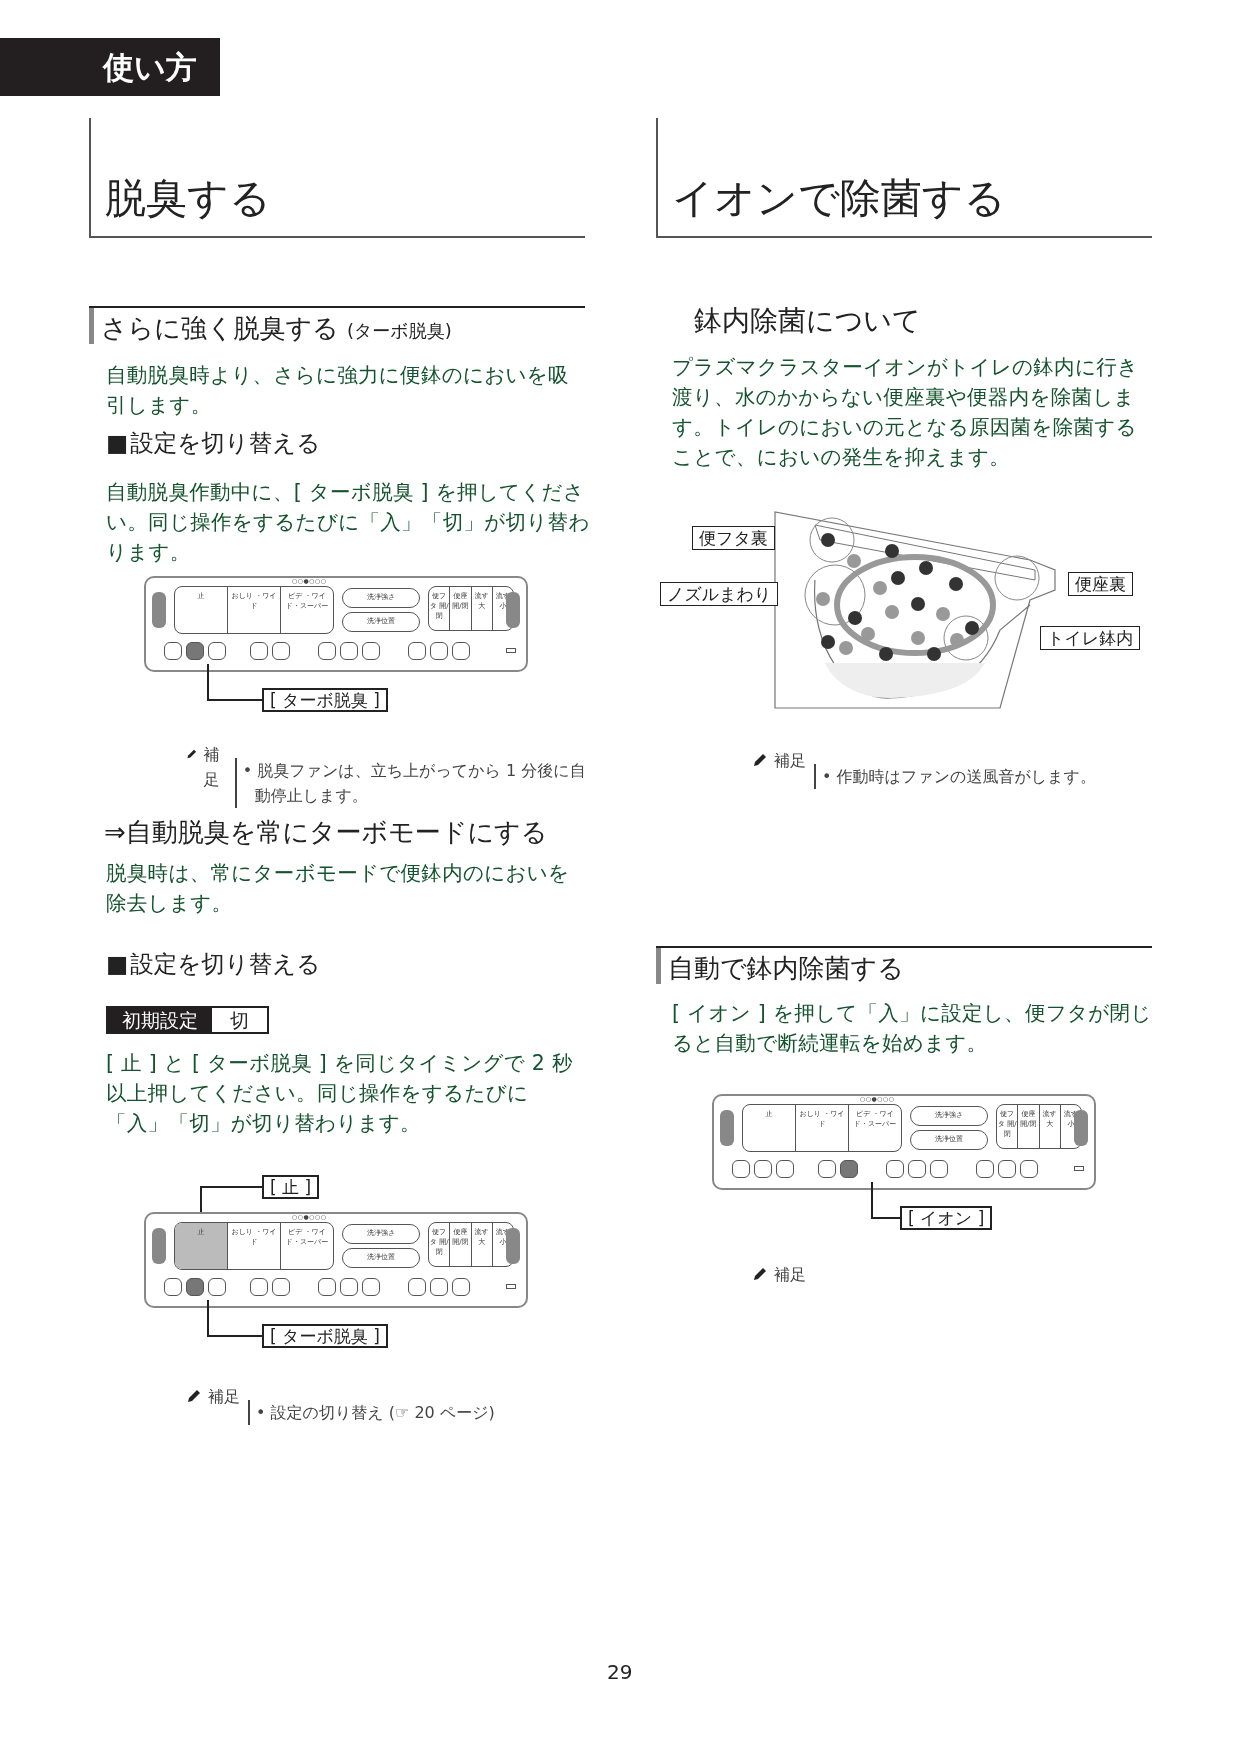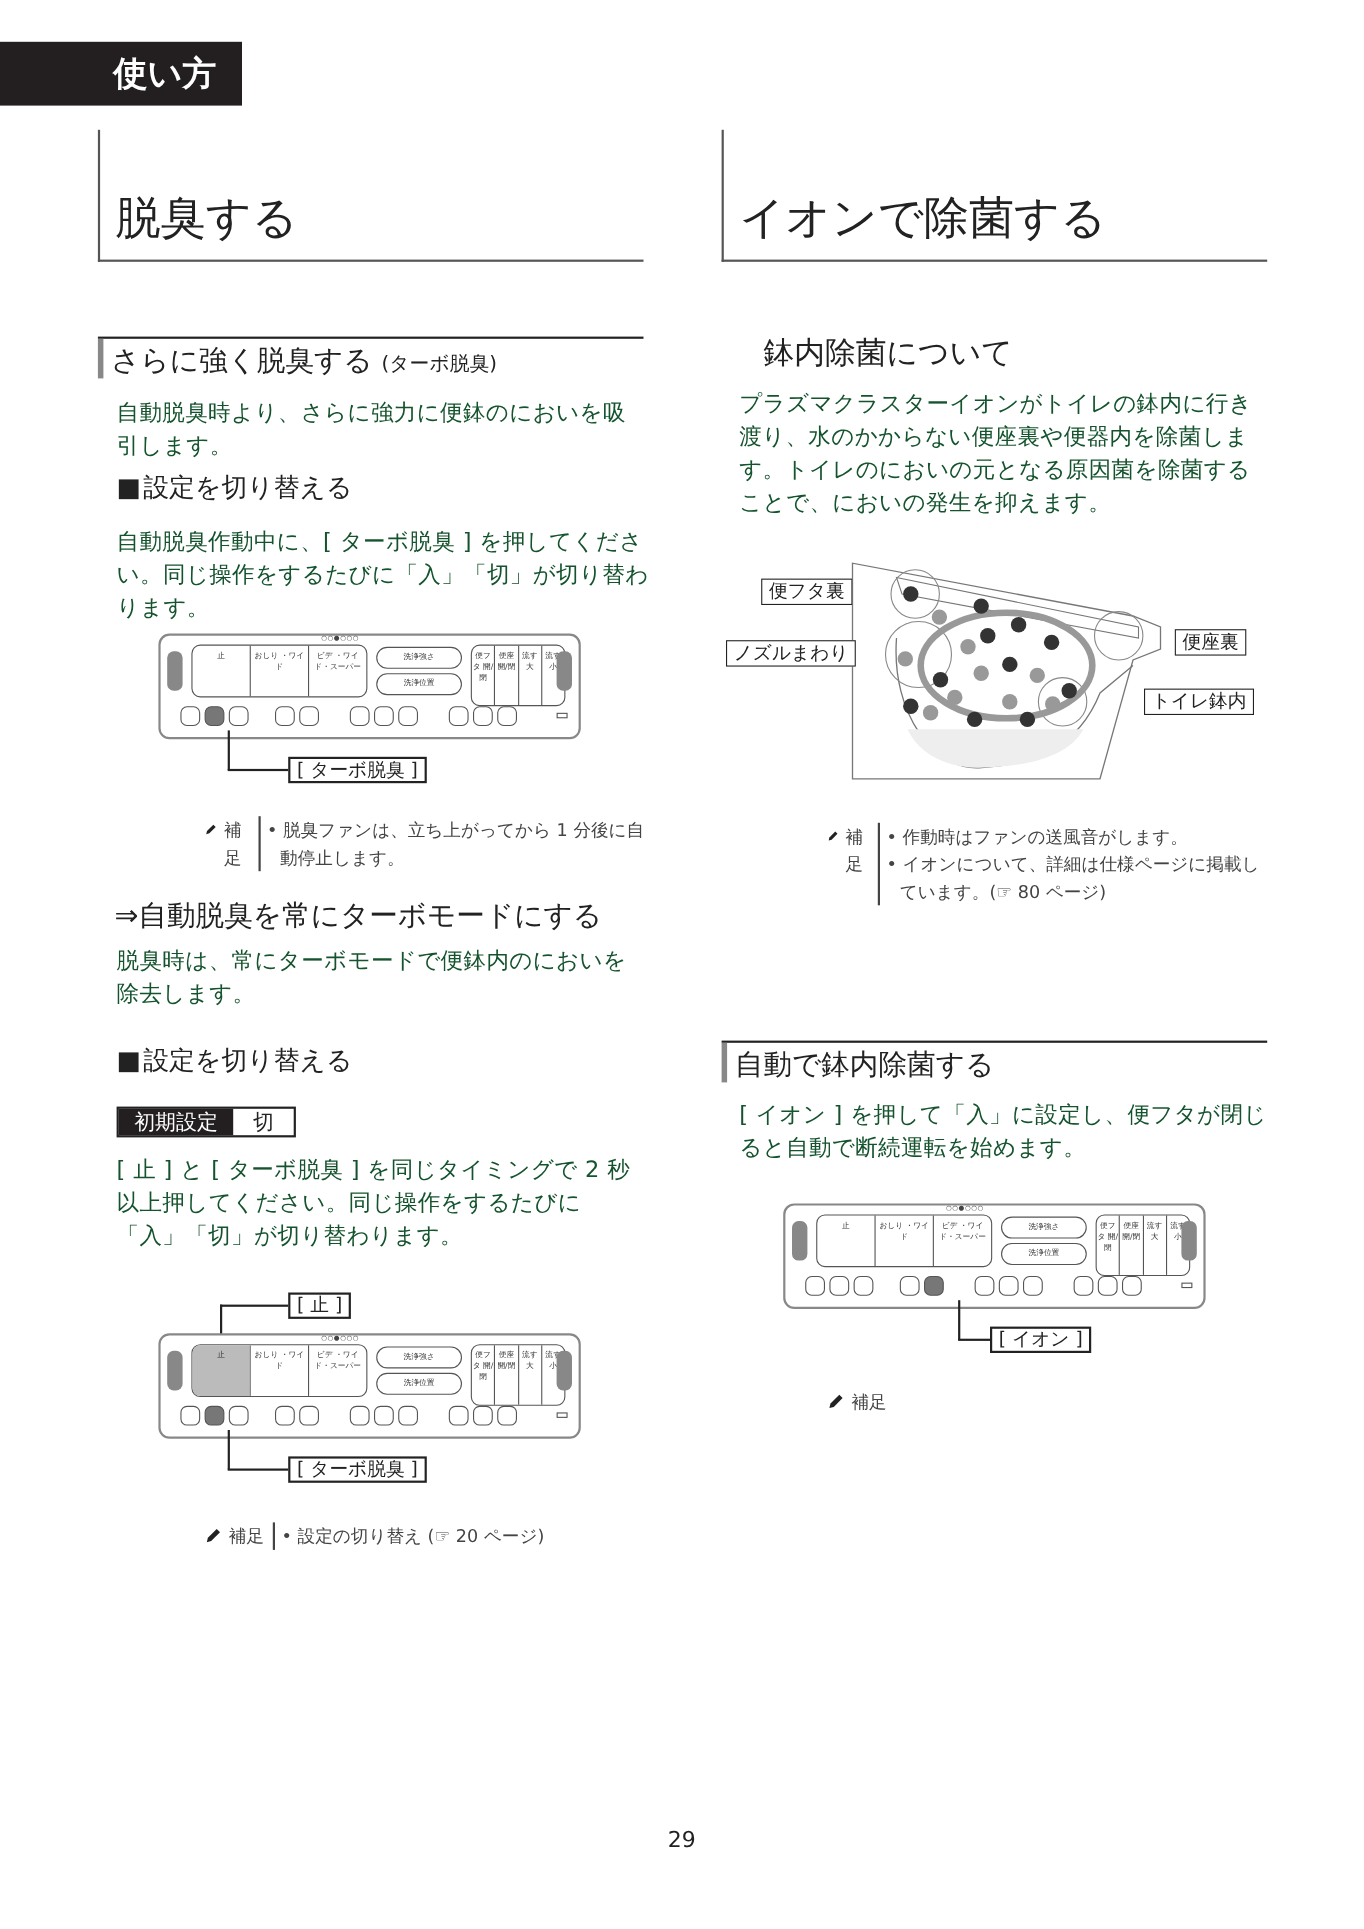--- a/index.html
+++ b/index.html
@@ -20,39 +20,39 @@
   .sub-h::before {
     content: ""; position: absolute; left: 0; top: 0; width: 5px; height: 36px; background: #888;
   }
   .sub-h .small { font-size: 18px; }
   .body-text { font-size: 20.5px; line-height: 30px; color: #14532d; letter-spacing: 0.3px; }
   .h-square { font-size: 23.5px; color: #222; }
   .h-square::before { content: "■"; margin-right: 2px; }
   .h-plain { font-size: 26px; color: #222; }
   .note { display: flex; font-size: 16px; color: #444; line-height: 25px; }
   .note .lbl { display: flex; align-items: flex-start; gap: 6px; padding-right: 8px; }
-  .note .bar { border-left: 2px solid #444; padding-left: 6px; }
+  .note .bar { border-left: 2px solid #444; padding-left: 6px; margin-top: 16px; }
   .note ul { list-style: none; }
   .note li { padding-left: 12px; text-indent: -12px; }
   .note li::before { content: "• "; }
   .pencil { width: 16px; height: 16px; display: inline-block; margin-top: 4px; }
   .default-badge { display: flex; border: 2px solid #222; height: 28px; }
   .default-badge .k { background: #231f20; color: #fff; font-size: 19px; padding: 0 14px; line-height: 24px; }
   .default-badge .v { font-size: 19px; padding: 0 18px; line-height: 24px; color: #222; }
   .callout { border: 2px solid #222; background: #fff; font-size: 17px; color: #222; padding: 0 6px; line-height: 20px; white-space: nowrap; }
   .leader { background: #222; }
   
   .remote { border: 2px solid #888; border-radius: 10px; background: #fff; }
   .remote .grip { position: absolute; width: 14px; height: 36px; background: #888; border-radius: 6px; top: 14px; }
   .remote .main-btns { position: absolute; left: 24px; top: 6px; width: 190px; height: 48px; border: 1.5px solid #555; border-radius: 8px; display: flex; }
   .remote .main-btns div { flex: 1; border-right: 1px solid #555; font-size: 7px; text-align: center; padding-top: 4px; color: #333; }
   .remote .main-btns div:last-child { border-right: none; }
   .remote .main-btns .stop.active { background: #bbb; border-radius: 7px 0 0 7px; }
   .remote .pill { position: absolute; width: 84px; height: 20px; border: 1.5px solid #555; border-radius: 10px; font-size: 7px; text-align: center; line-height: 17px; color: #333; }
-  .remote .right-btns { position: absolute; left: 260px; top: 6px; width: 135px; height: 56px; border: 1.5px solid #555; border-radius: 8px; display: flex; }
+  .remote .right-btns { position: absolute; left: 260px; top: 6px; width: 135px; height: 45px; border: 1.5px solid #555; border-radius: 8px; display: flex; }
   .remote .right-btns div { flex: 1; border-right: 1px solid #555; font-size: 7px; text-align: center; padding-top: 4px; color: #333; }
   .remote .right-btns div:last-child { border-right: none; }
   .remote .sm { position: absolute; top: 64px; width: 18px; height: 18px; border: 1.5px solid #555; border-radius: 6px; font-size: 5px; text-align: center; line-height: 7px; color: #333; padding-top: 2px; background: #fff; }
   .remote .sm.hl { background: #777; color: #fff; }
   .remote .dots { position: absolute; font-size: 6px; color: #444; letter-spacing: 0.5px; }
   .remote .batt { position: absolute; right: 10px; top: 70px; width: 10px; height: 5px; border: 1px solid #555; }
   .diagram-label { position: absolute; border: 1.5px solid #222; background: #fff; font-size: 17px; color: #222; padding: 0 6px; line-height: 22px; white-space: nowrap; }
   .page-num { font-size: 20px; color: #222; }
 </style>
 </head>
@@ -239,21 +239,20 @@
 <div class="abs note" style="left:752px; top:748px; width:400px;">
   <div class="lbl">
     <svg class="pencil" viewBox="0 0 16 16">
         <path d="M2 14 L3 10 L11 2 L14 5 L6 13 Z" fill="#222"></path>
       </svg>
     <span>補足</span>
   </div>
   <div class="bar">
       <ul>
     <li>作動時はファンの送風音がします。</li>
-    <li>イオンについて、詳細は仕様ページに掲載しています。(☞ 80 ページ)</li>
   </ul>
     </div>
 </div>
 
 <div class="abs sub-h" style="left:656px; top:946px; width:496px;">
   <span>自動で鉢内除菌する</span>
 </div>
 
 <div class="abs body-text" style="left:672px; top:998px; width:484px;">[ イオン ] を押して「入」に設定し、便フタが閉じると自動で断続運転を始めます。</div>
 

